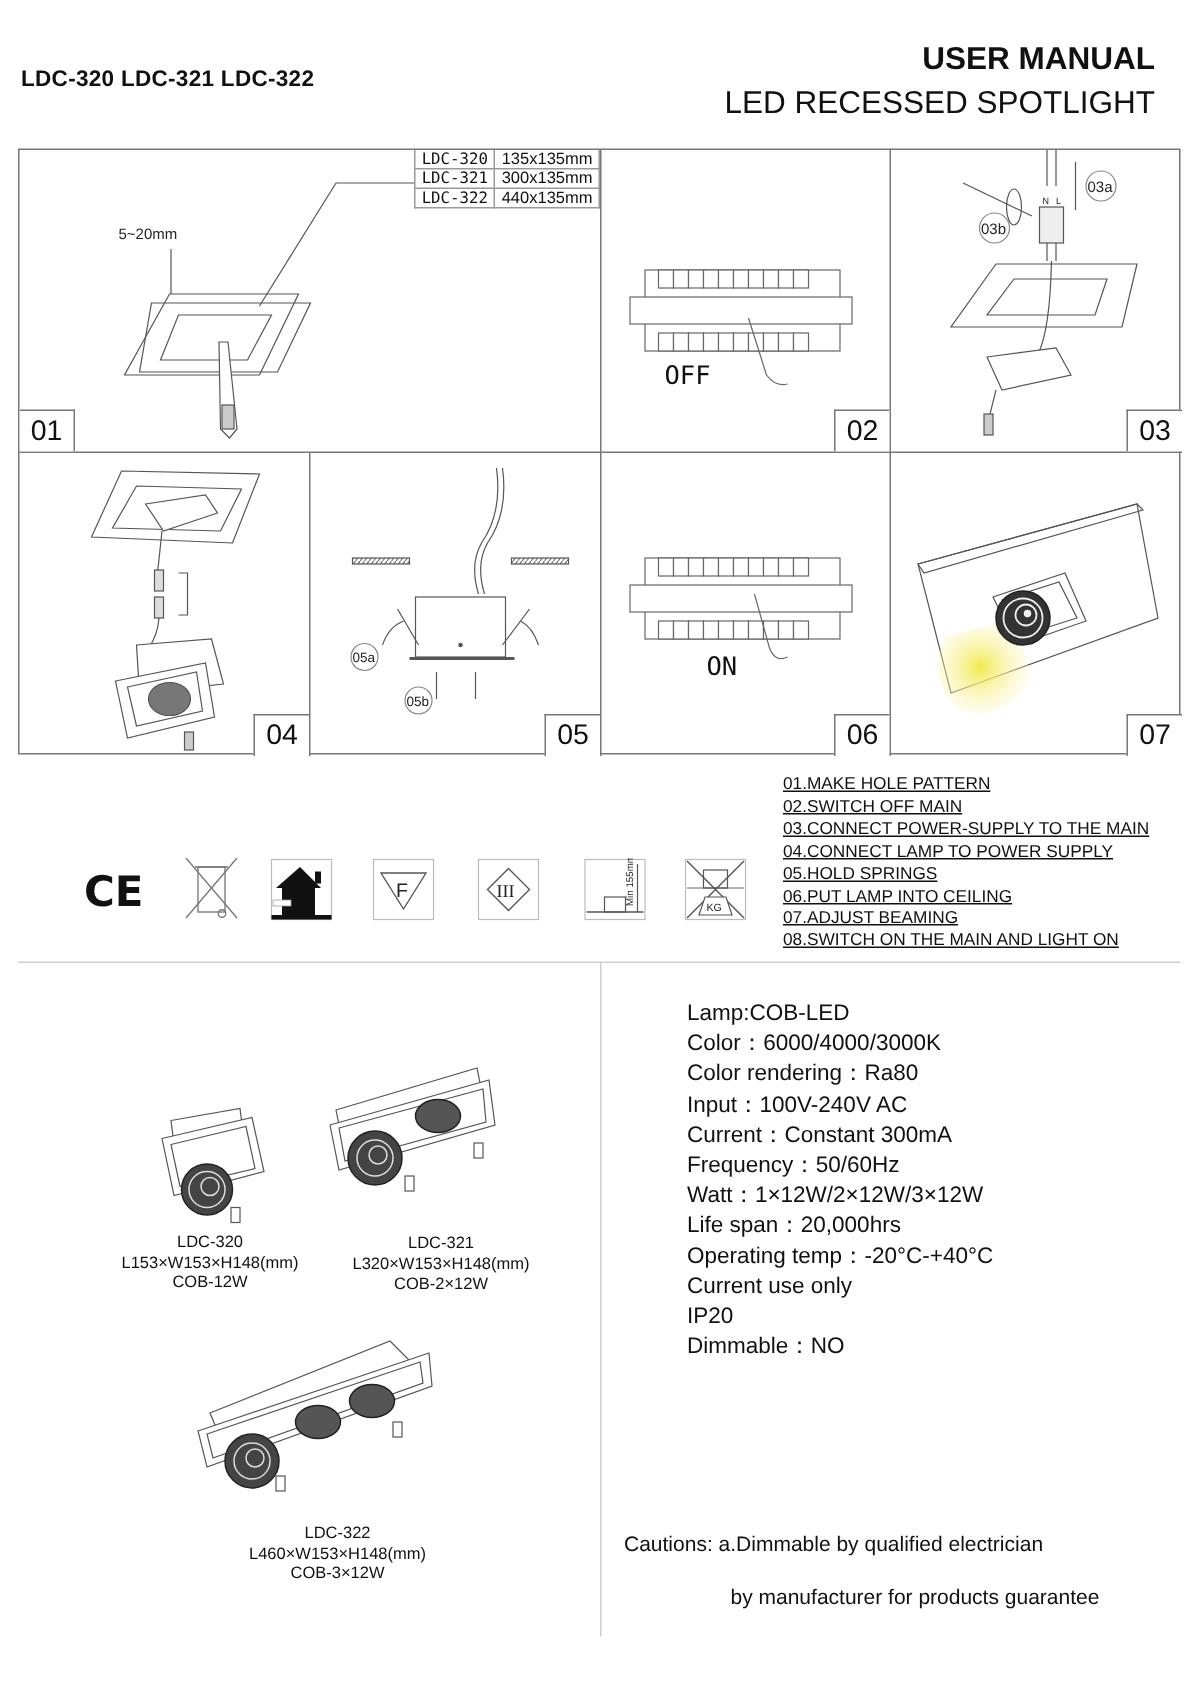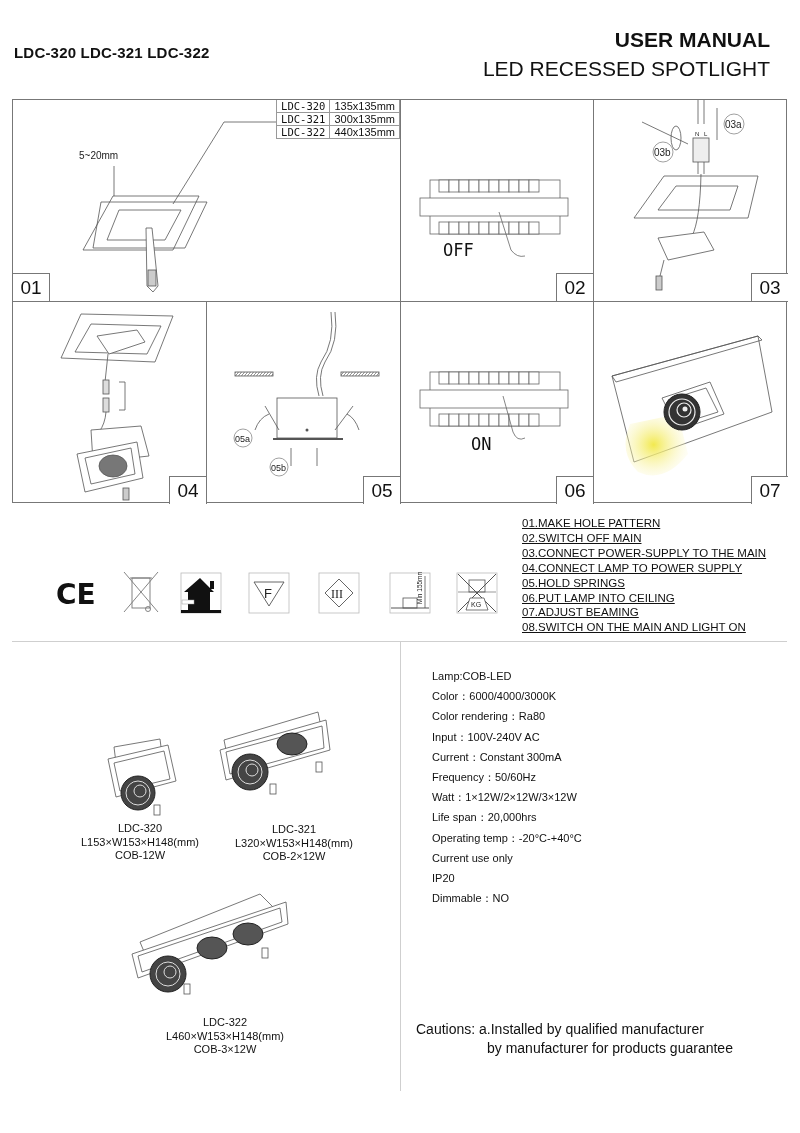--- a/index.html
+++ b/index.html
@@ -23,24 +23,24 @@
   .dim-table td:last-child { font-family: "Liberation Sans", sans-serif; font-size: 11px; width: 68px; }
 
   .steps-list { position: absolute; left: 522px; top: 516px; font-size: 11.5px; line-height: 14.9px; text-decoration: underline; }
   .icons-row { position: absolute; left: 28px; top: 572px; width: 450px; height: 46px; margin-left: 28px; }
   .cert-icon { position: absolute; top: 0; width: 42px; height: 42px; }
 
   .hdivider { position: absolute; left: 12px; top: 641px; width: 775px; height: 1px; background: #cfcfcf; }
   .vdivider { position: absolute; left: 400px; top: 641px; width: 1px; height: 450px; background: #cfcfcf; }
 
   .product { position: absolute; text-align: center; font-size: 11px; line-height: 13.5px; }
-  .specs { position: absolute; left: 432px; top: 666px; font-size: 11px; line-height: 20.2px; }
+  .specs { position: absolute; left: 458px; top: 666px; font-size: 15px; line-height: 20.2px; }
   .cautions { position: absolute; left: 416px; top: 1020px; font-size: 14px; line-height: 19px; }
   .cautions .indent { padding-left: 67px; }
-  .cautions .indent2 { padding-left: 71px; }
+  .cautions .indent2 { padding-left: 71px; margin-top: 16px; }
 </style>
 </head>
 <body>
 
 <div class="model-title">LDC-320 LDC-321 LDC-322</div>
 <div class="manual-title">USER MANUAL</div>
 <div class="manual-subtitle">LED RECESSED SPOTLIGHT</div>
 
 <div class="grid">
 
@@ -386,15 +386,15 @@
   <div>Frequency：50/60Hz</div>
   <div>Watt：1×12W/2×12W/3×12W</div>
   <div>Life span：20,000hrs</div>
   <div>Operating temp：-20°C-+40°C</div>
   <div>Current use only</div>
   <div>IP20</div>
   <div>Dimmable：NO</div>
 </div>
 
 <div class="cautions">
-  <div><span>Cautions:</span> <span>a.Installed by qualified manufacturer</span></div>
+  <div><span>Cautions:</span> <span>a.Dimmable by qualified electrician</span></div>
   <div class="indent2">by manufacturer for products guarantee</div>
 </div>
 
 </body></html>

